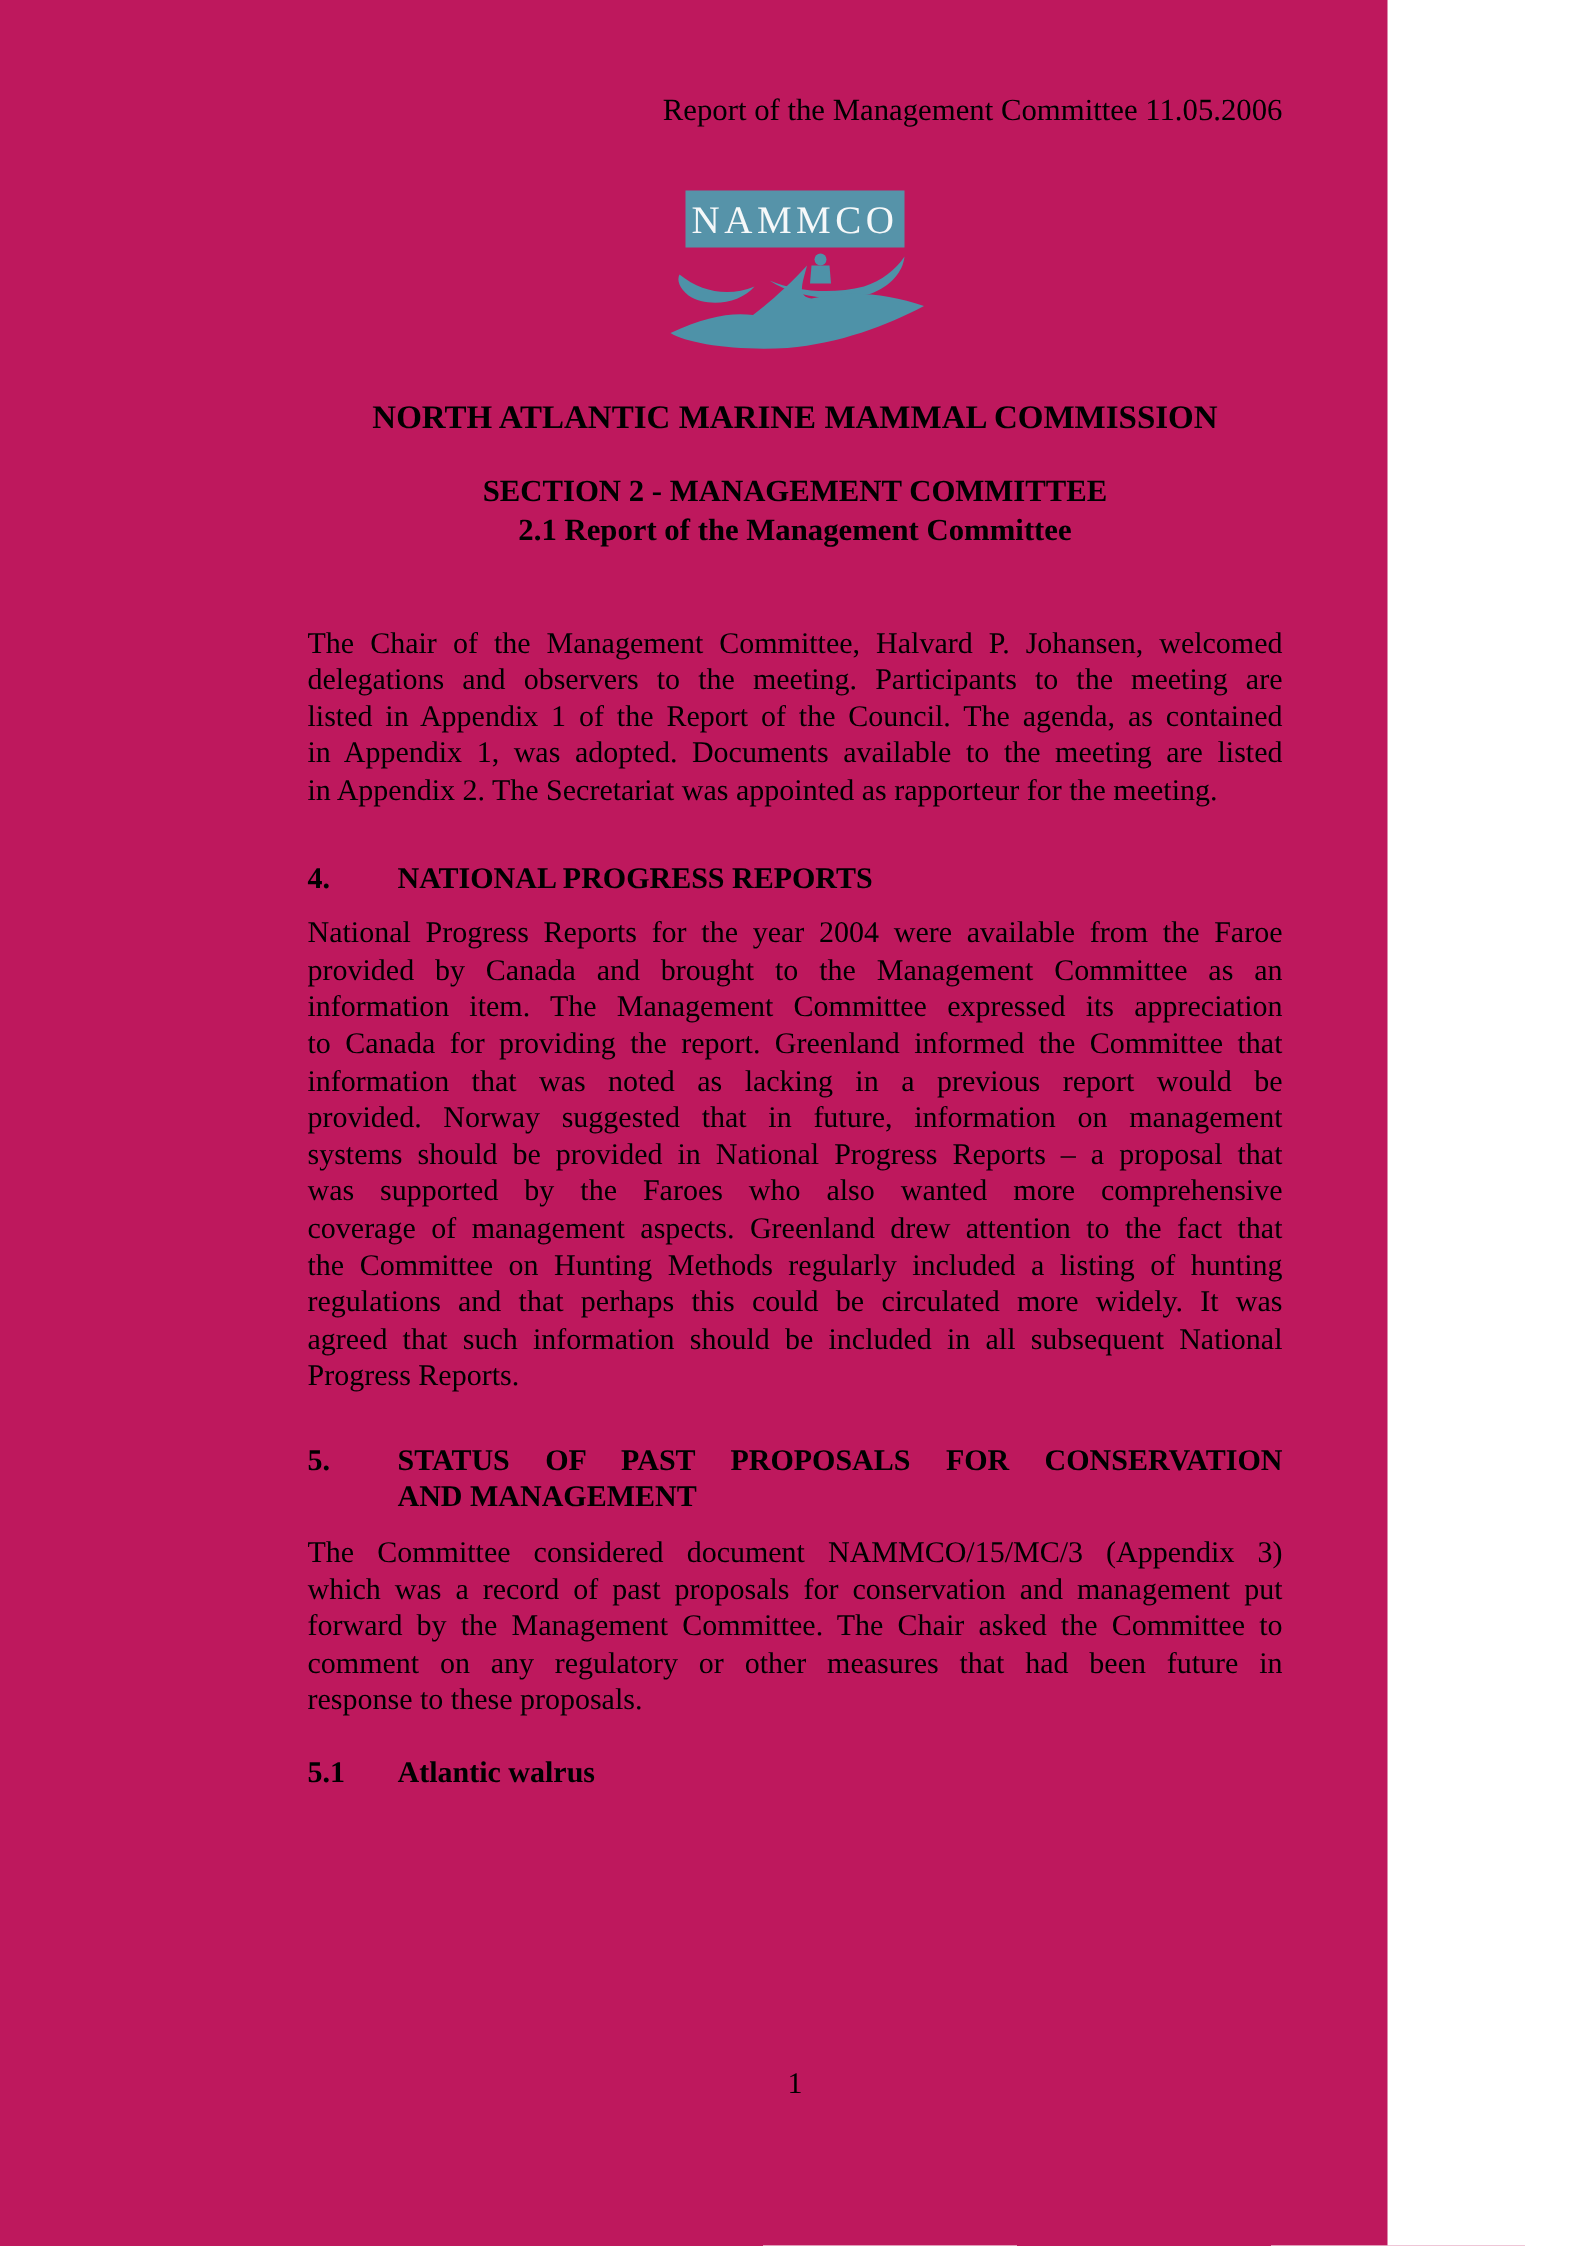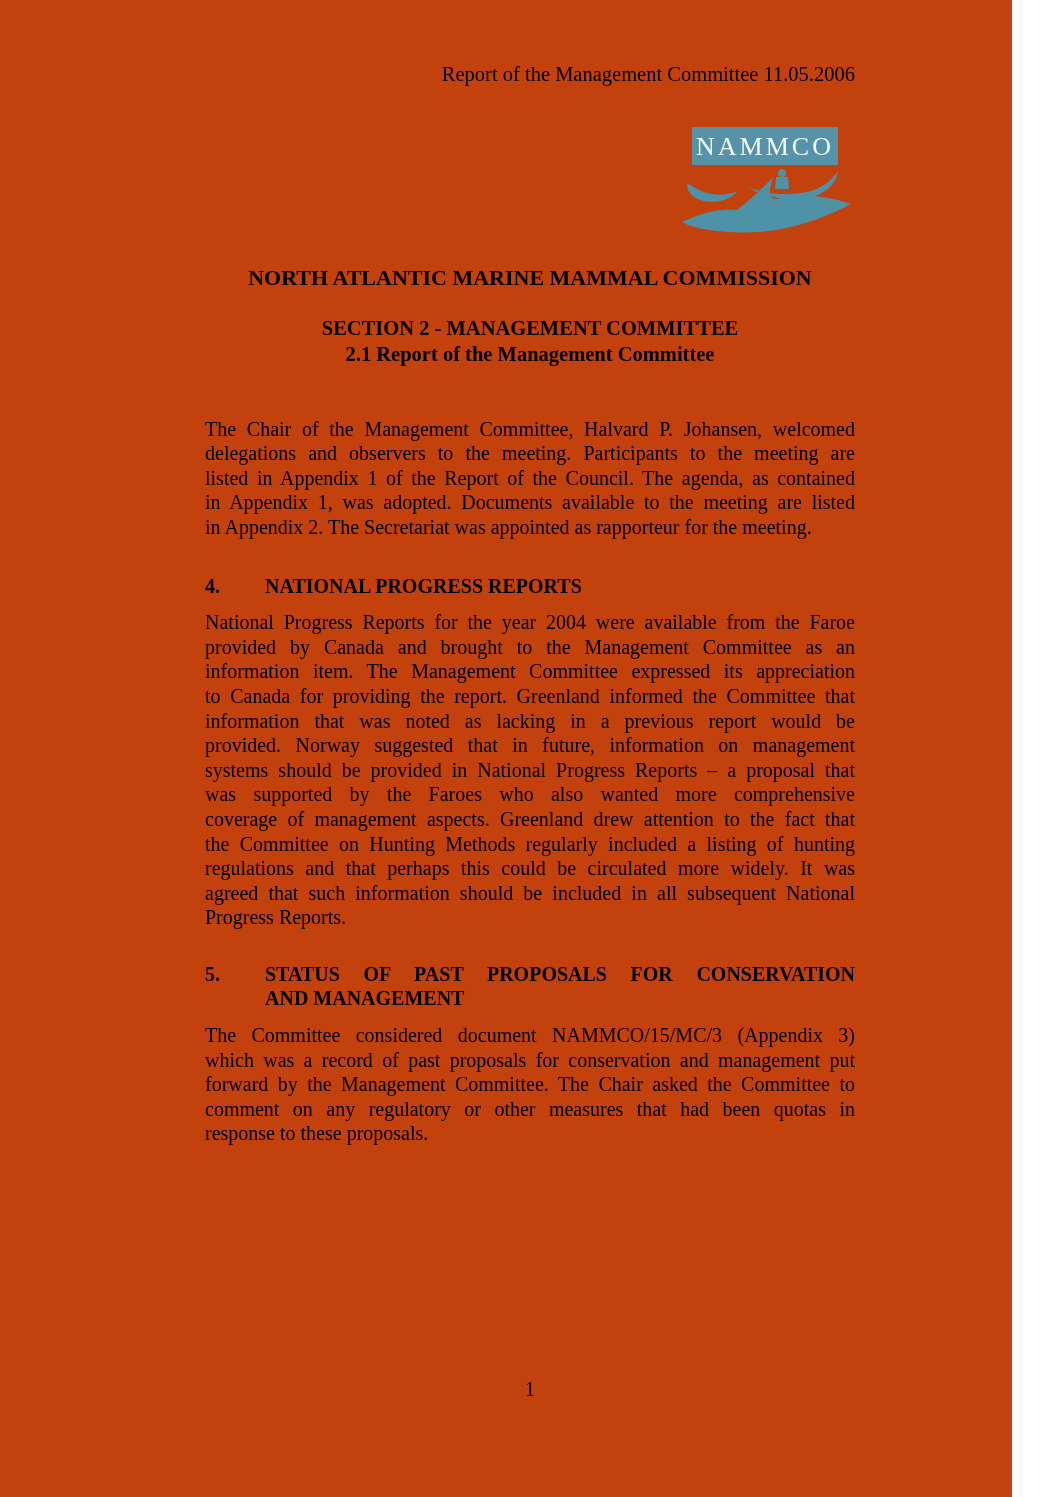--- a/index.html
+++ b/index.html
@@ -1,29 +1,30 @@
 <!DOCTYPE html>
 <html><head>
 <meta charset="utf-8">
 <style>
   html,body { margin:0; padding:0; background:#fff; }
   .page {
     position:relative;
-    width:1012px; height:1497px;
-    background:#c2410c;
+    width:897px; height:1497px;
+    background:#be185d;
     font-family:"Liberation Serif","DejaVu Serif",serif;
     color:#000;
     overflow:hidden;
+    padding-left:28px;
   }
   .content {
     position:absolute; left:205px; top:0; width:650px;
     font-size:20px; line-height:24.6px;
   }
   .doc-header { padding-top:62px; text-align:right; font-size:20.5px; }
-  .logo-row { margin-top:34px; text-align:right; }
+  .logo-row { margin-top:34px; text-align:center; }
   .logo-row svg { display:inline-block; vertical-align:top; }
   .t-commission { margin-top:22px; text-align:center; font-weight:bold; font-size:22px; line-height:26px; }
   .t-group { margin-top:24px; text-align:center; line-height:26px; font-size:20.5px; }
   .t-bold { font-weight:bold; }
 
   .sec { margin-top:32px; }
   .sec.s1 { margin-top:50px; }
   .sec.s2 { margin-top:34px; }
   .sec.s4 { margin-top:24px; }
   .sec-head { display:flex; font-weight:bold; }
@@ -110,26 +111,32 @@
         <div class="sec-num">5.</div>
         <div class="sec-head-text">
             <div class="jl">STATUS OF PAST PROPOSALS FOR CONSERVATION</div>
             <div class="ll">AND MANAGEMENT</div>
           </div>
       </div>
       <div class="para">
           <div class="jl">The Committee considered document NAMMCO/15/MC/3 (Appendix 3)</div>
           <div class="jl">which was a record of past proposals for conservation and management put</div>
           <div class="jl">forward by the Management Committee. The Chair asked the Committee to</div>
-          <div class="jl">comment on any regulatory or other measures that had been quotas in</div>
+          <div class="jl">comment on any regulatory or other measures that had been future in</div>
           <div class="ll">response to these proposals.</div>
         </div>
     </div>
 
     <div class="sec s4">
+      <div class="sec-head">
+        <div class="sec-num">5.1</div>
+        <div class="sec-head-text">
+            <div class="ll">Atlantic walrus</div>
+          </div>
+      </div>
       <div class="para tight">
         </div>
     </div>
 
   </div>
 
   <div class="page-number">1</div>
 </div>
 
 </body></html>

